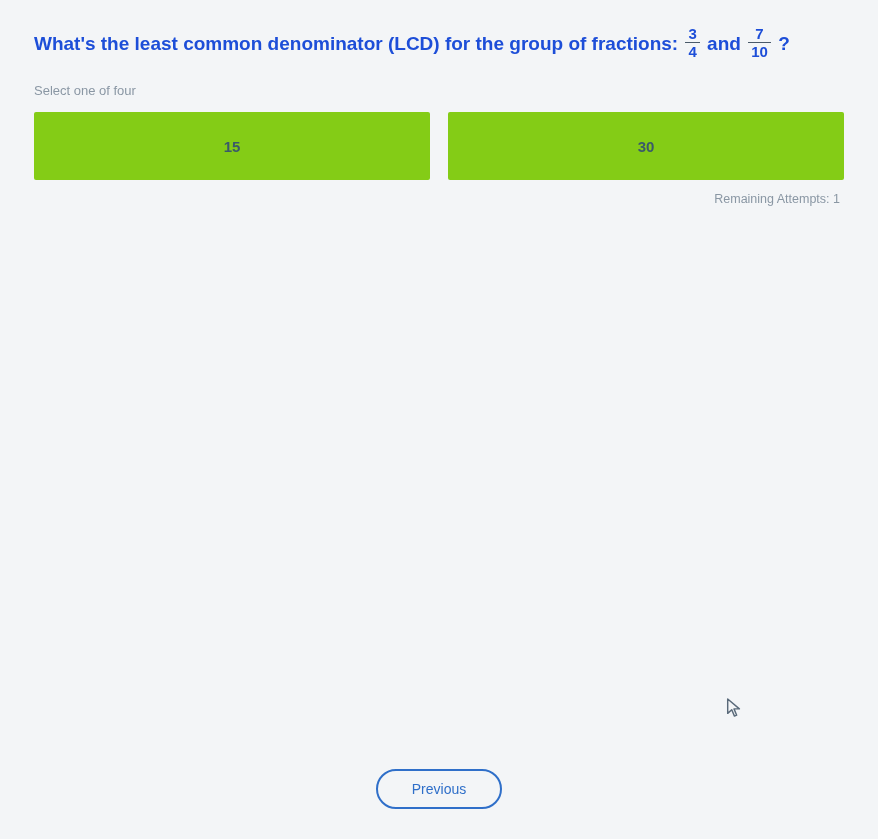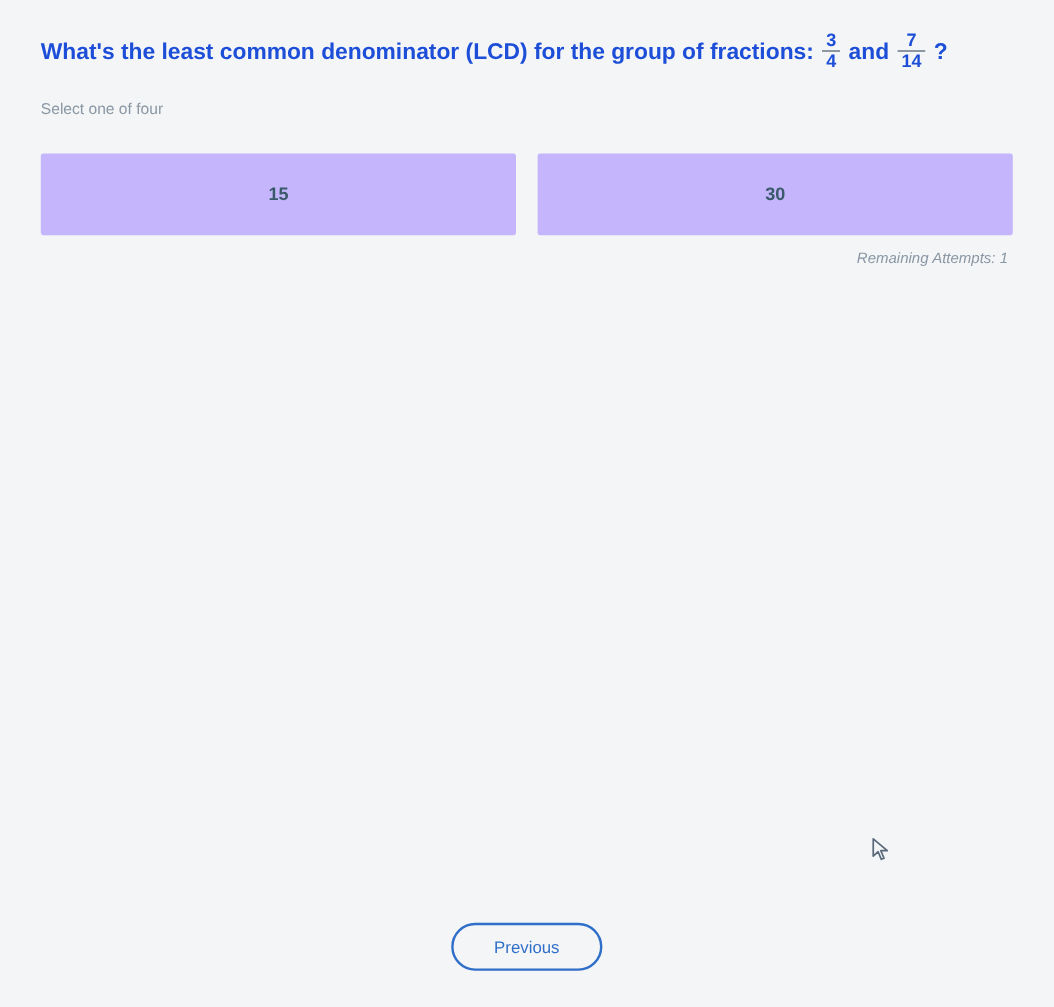--- a/index.html
+++ b/index.html
@@ -28,47 +28,46 @@
     margin: 0 2px;
     position: relative;
     top: -2px;
   }
   .frac .num { display: block; padding: 0 3px 1px 3px; }
   .frac .den { display: block; border-top: 1.5px solid #4a5a6a; padding: 1px 3px 0 3px; }
   .instruction {
     font-size: 13px;
     color: #8a97a4;
     font-weight: 500;
-    margin-bottom: 30px;
+    margin-bottom: 14px;
   }
   .options {
     display: grid;
     grid-template-columns: 1fr 1fr;
     gap: 14px 18px;
     margin-bottom: 12px;
   }
   .option {
-    background: #c4b5fd;
+    background: #84cc16;
     height: 68px;
     display: flex;
     align-items: center;
     justify-content: center;
     font-size: 15px;
     font-weight: 600;
     color: #3a5a6a;
     cursor: pointer;
     border-radius: 2px;
   }
   .attempts {
     text-align: right;
     font-size: 12.5px;
     color: #8a97a4;
     margin-top: 10px;
     padding-right: 4px;
-    font-style: italic;
   }
   .nav-row {
     position: absolute;
     left: 0; right: 0;
     bottom: 30px;
     display: flex;
     align-items: center;
     justify-content: center;
     gap: 140px;
   }
@@ -103,21 +102,21 @@
 
 <div class="question">
   <span class="text">What's the least common denominator (LCD) for the group of fractions: </span>
   <span class="frac">
     <span class="num">3</span>
     <span class="den">4</span>
   </span>
   <span class="text"> and </span>
   <span class="frac">
     <span class="num">7</span>
-    <span class="den">14</span>
+    <span class="den">10</span>
   </span>
   <span class="text">?</span>
 </div>
 
 <div class="instruction">Select one of four</div>
 
 <div class="options">
   <div class="option">15</div>
   <div class="option">30</div>
 </div>

